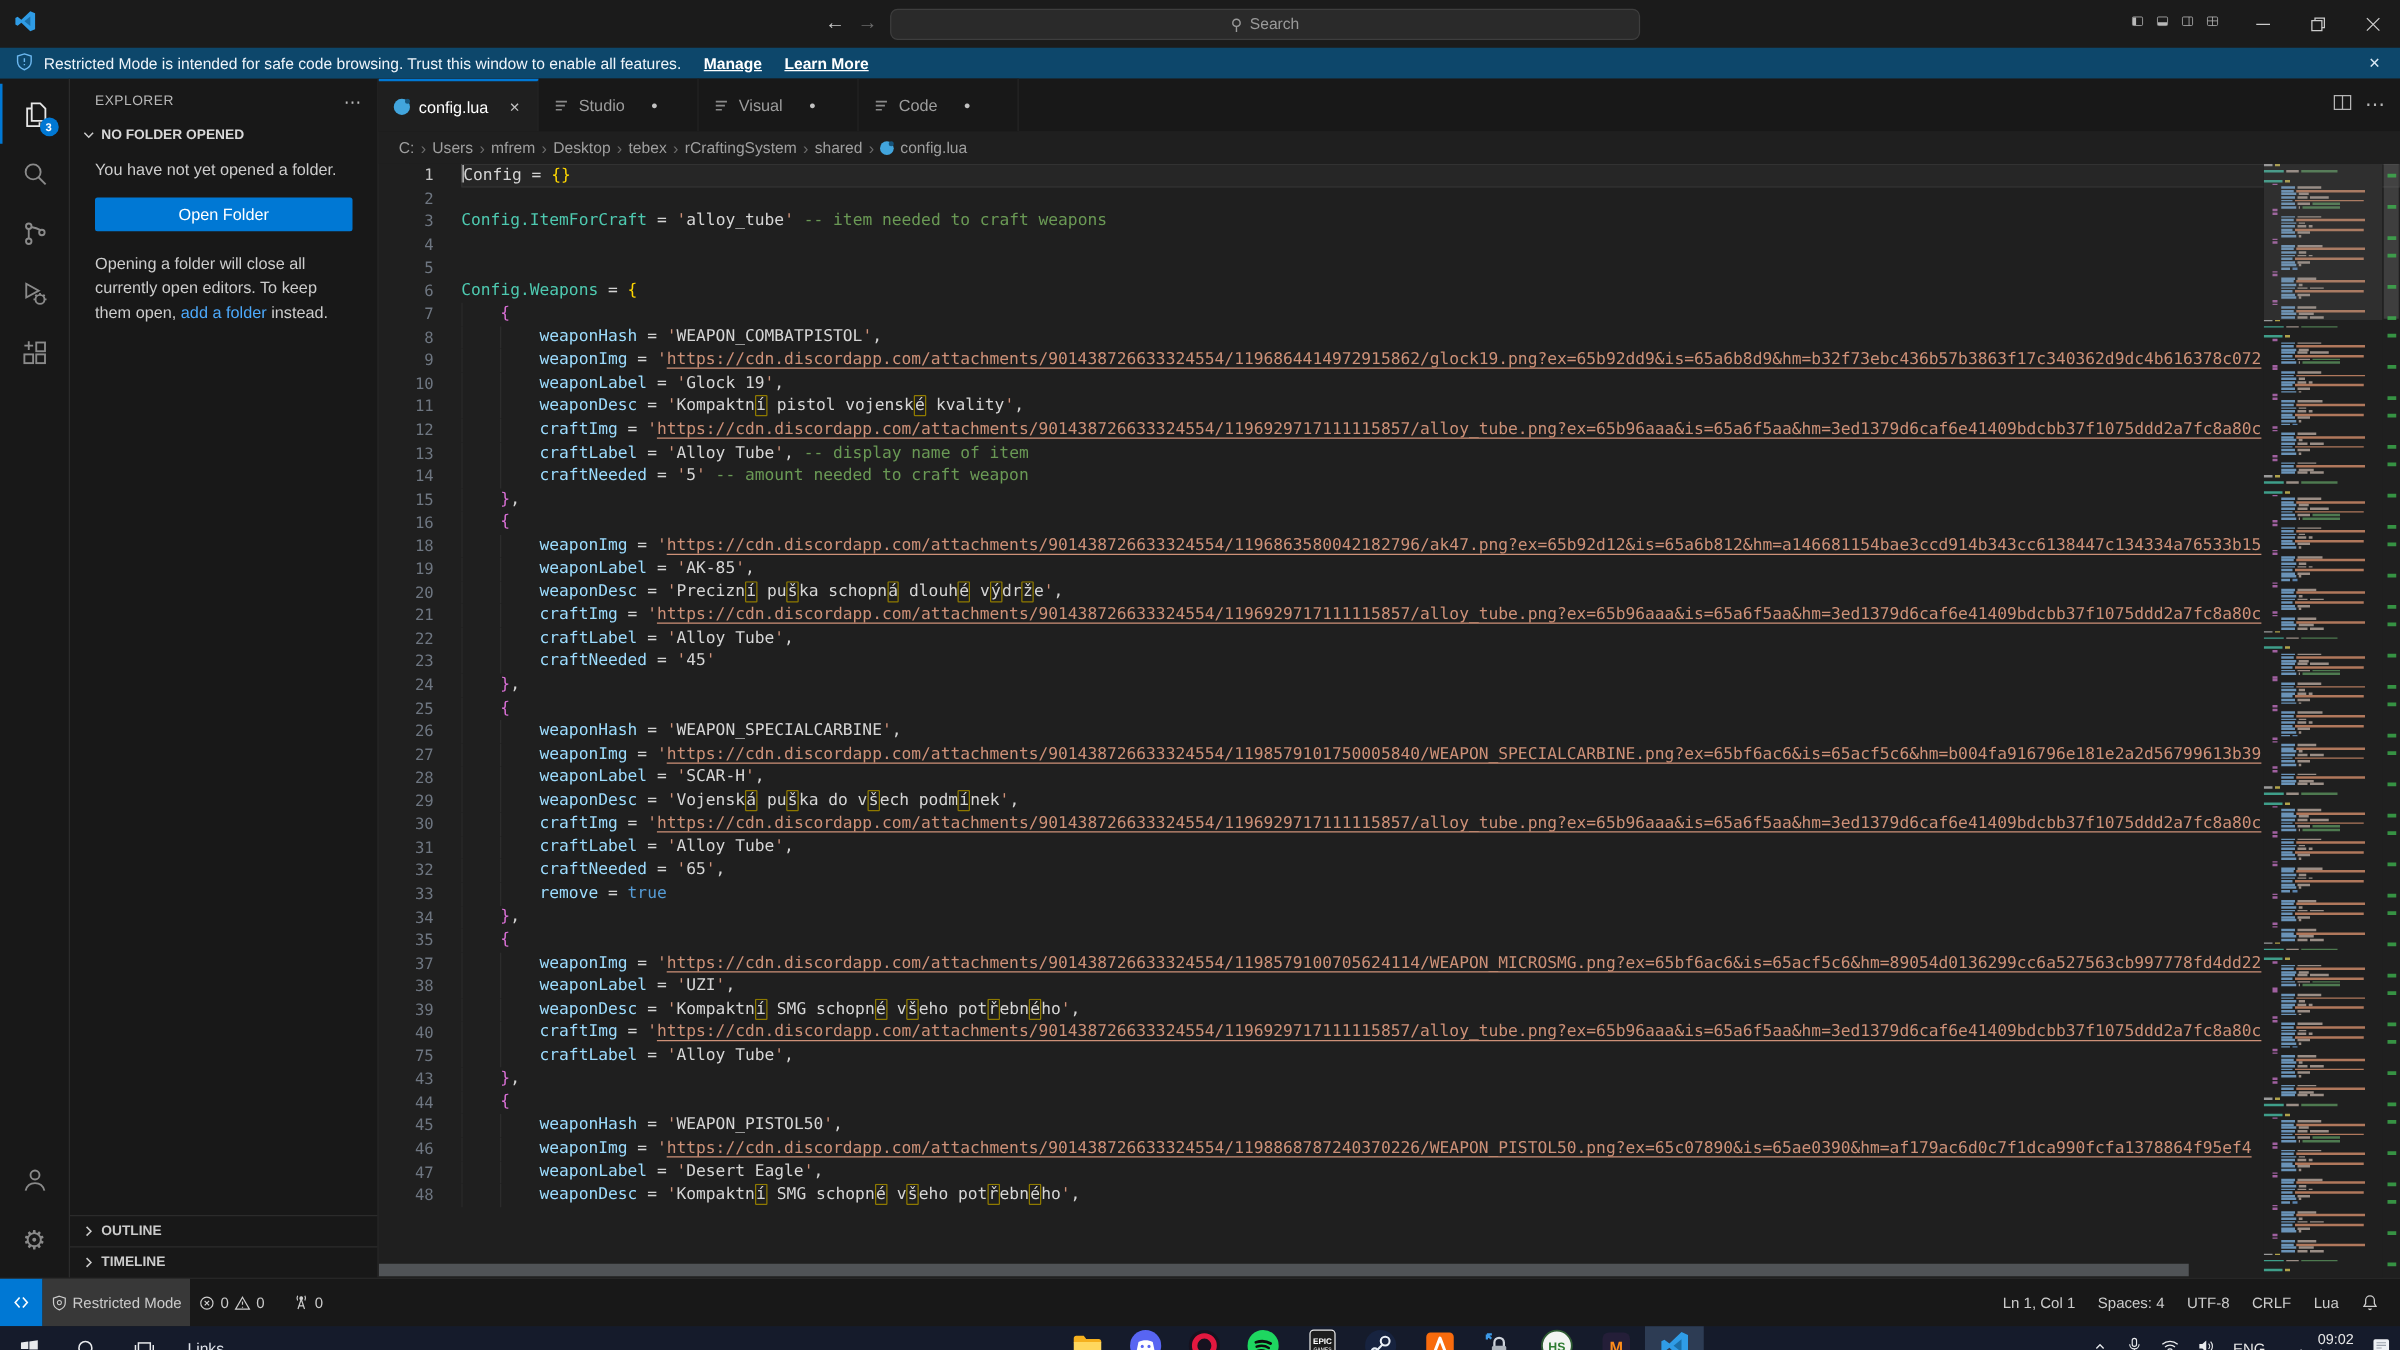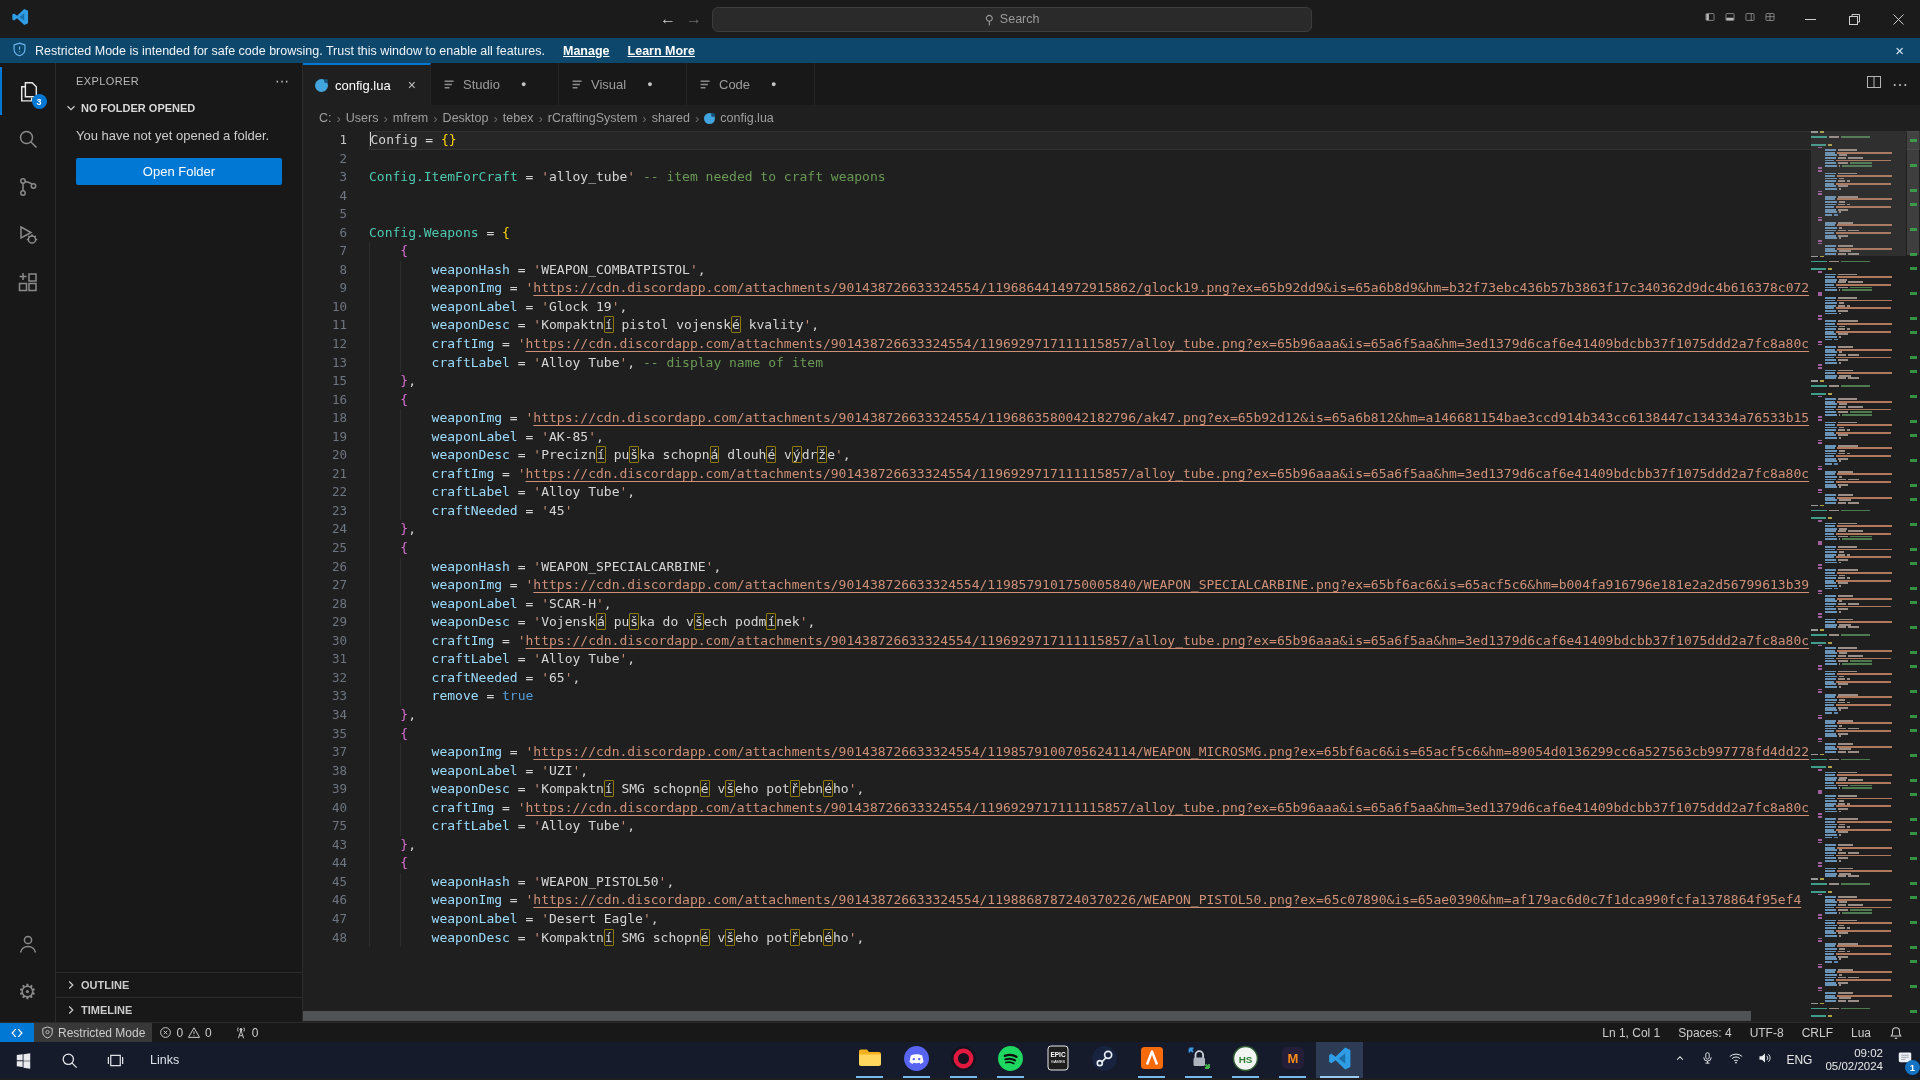--- a/index.html
+++ b/index.html
@@ -87,21 +87,21 @@
   .mini-line { height:1.8px; margin-bottom:0.8px; display:flex; gap:2px; }
   .mini-line span { height:100%; display:inline-block; }
   .mini-slider { position:absolute; top:0; left:0; width:100%; height:125px; background:rgba(140,140,140,.15); }
   .vscroll { position:absolute; top:0; right:0; width:14px; height:100%; }
   .vthumb { position:absolute; top:0; left:1px; width:12px; height:124px; background:rgba(121,121,121,.35); }
   .tick { position:absolute; right:3px; width:7px; height:2.5px; background:rgba(63,185,80,.75); }
   .hscroll { position:absolute; left:0; right:109px; bottom:0; height:12px; }
   .hthumb { position:absolute; left:0; top:1px; height:10px; width:96%; background:#505356; }
 
   
-  .statusbar { height:20px; background:#181818; border-top:1px solid #2b2b2b; display:flex; align-items:center; font-size:12px; color:#cccccc; }
+  .statusbar { height:39px; background:#181818; border-top:1px solid #2b2b2b; display:flex; align-items:center; font-size:12px; color:#cccccc; }
   .sb-item { display:flex; align-items:center; gap:4px; padding:0 7px; height:100%; }
   .sb-remote { background:#0078d4; width:34px; justify-content:center; color:#fff; }
   .sb-restricted { background:#383838; }
   .sb-right { margin-left:auto; display:flex; align-items:center; height:100%; padding-right:8px; }
   .sb-right .sb-item { padding:0 9px; }
 
   
   .taskbar { height:36px; background:#151b2b; position:relative; display:flex; align-items:center; }
   .tb-left { display:flex; align-items:center; height:100%; }
   .task-tile { width:46px; height:36px; display:flex; align-items:center; justify-content:center; position:relative; }
@@ -244,20 +244,21 @@
     </div>
     <div class="sb-section">
       <svg width="14" height="14" viewBox="0 0 16 16">
           <path d="M4 6l4 4 4-4" fill="none" stroke="#cccccc" stroke-width="1.4"></path>
         </svg>
       <span>NO FOLDER OPENED</span>
     </div>
     <div class="sb-body">
       <div>You have not yet opened a folder.</div>
       <button class="open-folder">Open Folder</button>
+      <div class="note"><span>Opening a folder will close all currently open editors. To keep them open, </span><a>add a folder</a><span> instead.</span></div>
     </div>
     <div class="sb-footer">
       <div class="sb-collapsed">
         <svg width="14" height="14" viewBox="0 0 16 16">
             <path d="M6 4l4 4-4 4" fill="none" stroke="#cccccc" stroke-width="1.4"></path>
           </svg>
         <span>OUTLINE</span>
       </div>
       <div class="sb-collapsed">
         <svg width="14" height="14" viewBox="0 0 16 16">
@@ -332,20 +333,21 @@
           <div class="code-line"><span class="gutter">4</span><span class="lc"></span></div>
           <div class="code-line"><span class="gutter">5</span><span class="lc"></span></div>
           <div class="code-line"><span class="gutter">6</span><span class="lc"><span class="t-cfg">Config.Weapons</span><span class="t-op"> = </span><span class="t-b1">{</span></span></div>
           <div class="code-line"><span class="gutter">7</span><span class="lc"><span class="guide"></span><span class="t-b2">{</span></span></div>
           <div class="code-line"><span class="gutter">8</span><span class="lc"><span class="guide"></span><span class="guide"></span><span class="t-key">weaponHash</span><span class="t-op"> = </span><span class="t-q">'</span><span class="t-str">WEAPON_COMBATPISTOL</span><span class="t-q">'</span><span class="t-op">,</span></span></div>
           <div class="code-line"><span class="gutter">9</span><span class="lc"><span class="guide"></span><span class="guide"></span><span class="t-key">weaponImg</span><span class="t-op"> = </span><span class="t-q">'</span><span class="t-url">https://cdn.discordapp.com/attachments/901438726633324554/1196864414972915862/glock19.png?ex=65b92dd9&amp;is=65a6b8d9&amp;hm=b32f73ebc436b57b3863f17c340362d9dc4b616378c072</span></span></div>
           <div class="code-line"><span class="gutter">10</span><span class="lc"><span class="guide"></span><span class="guide"></span><span class="t-key">weaponLabel</span><span class="t-op"> = </span><span class="t-q">'</span><span class="t-str">Glock 19</span><span class="t-q">'</span><span class="t-op">,</span></span></div>
           <div class="code-line"><span class="gutter">11</span><span class="lc"><span class="guide"></span><span class="guide"></span><span class="t-key">weaponDesc</span><span class="t-op"> = </span><span class="t-q">'</span><span class="t-str">Kompaktn</span><span class="t-bx">í</span><span class="t-str"> pistol vojensk</span><span class="t-bx">é</span><span class="t-str"> kvality</span><span class="t-q">'</span><span class="t-op">,</span></span></div>
           <div class="code-line"><span class="gutter">12</span><span class="lc"><span class="guide"></span><span class="guide"></span><span class="t-key">craftImg</span><span class="t-op"> = </span><span class="t-q">'</span><span class="t-url">https://cdn.discordapp.com/attachments/901438726633324554/1196929717111115857/alloy_tube.png?ex=65b96aaa&amp;is=65a6f5aa&amp;hm=3ed1379d6caf6e41409bdcbb37f1075ddd2a7fc8a80c</span></span></div>
           <div class="code-line"><span class="gutter">13</span><span class="lc"><span class="guide"></span><span class="guide"></span><span class="t-key">craftLabel</span><span class="t-op"> = </span><span class="t-q">'</span><span class="t-str">Alloy Tube</span><span class="t-q">'</span><span class="t-op">,</span><span class="t-cm"> -- display name of item</span></span></div>
+          <div class="code-line"><span class="gutter">14</span><span class="lc"><span class="guide"></span><span class="guide"></span><span class="t-key">craftNeeded</span><span class="t-op"> = </span><span class="t-q">'</span><span class="t-str">5</span><span class="t-q">'</span><span class="t-cm"> -- amount needed to craft weapon</span></span></div>
           <div class="code-line"><span class="gutter">15</span><span class="lc"><span class="guide"></span><span class="t-b2">}</span><span class="t-op">,</span></span></div>
           <div class="code-line"><span class="gutter">16</span><span class="lc"><span class="guide"></span><span class="t-b2">{</span></span></div>
           <div class="code-line"><span class="gutter">18</span><span class="lc"><span class="guide"></span><span class="guide"></span><span class="t-key">weaponImg</span><span class="t-op"> = </span><span class="t-q">'</span><span class="t-url">https://cdn.discordapp.com/attachments/901438726633324554/1196863580042182796/ak47.png?ex=65b92d12&amp;is=65a6b812&amp;hm=a146681154bae3ccd914b343cc6138447c134334a76533b15</span></span></div>
           <div class="code-line"><span class="gutter">19</span><span class="lc"><span class="guide"></span><span class="guide"></span><span class="t-key">weaponLabel</span><span class="t-op"> = </span><span class="t-q">'</span><span class="t-str">AK-85</span><span class="t-q">'</span><span class="t-op">,</span></span></div>
           <div class="code-line"><span class="gutter">20</span><span class="lc"><span class="guide"></span><span class="guide"></span><span class="t-key">weaponDesc</span><span class="t-op"> = </span><span class="t-q">'</span><span class="t-str">Precizn</span><span class="t-bx">í</span><span class="t-str"> pu</span><span class="t-bx">š</span><span class="t-str">ka schopn</span><span class="t-bx">á</span><span class="t-str"> dlouh</span><span class="t-bx">é</span><span class="t-str"> v</span><span class="t-bx">ý</span><span class="t-str">dr</span><span class="t-bx">ž</span><span class="t-str">e</span><span class="t-q">'</span><span class="t-op">,</span></span></div>
           <div class="code-line"><span class="gutter">21</span><span class="lc"><span class="guide"></span><span class="guide"></span><span class="t-key">craftImg</span><span class="t-op"> = </span><span class="t-q">'</span><span class="t-url">https://cdn.discordapp.com/attachments/901438726633324554/1196929717111115857/alloy_tube.png?ex=65b96aaa&amp;is=65a6f5aa&amp;hm=3ed1379d6caf6e41409bdcbb37f1075ddd2a7fc8a80c</span></span></div>
           <div class="code-line"><span class="gutter">22</span><span class="lc"><span class="guide"></span><span class="guide"></span><span class="t-key">craftLabel</span><span class="t-op"> = </span><span class="t-q">'</span><span class="t-str">Alloy Tube</span><span class="t-q">'</span><span class="t-op">,</span></span></div>
           <div class="code-line"><span class="gutter">23</span><span class="lc"><span class="guide"></span><span class="guide"></span><span class="t-key">craftNeeded</span><span class="t-op"> = </span><span class="t-q">'</span><span class="t-str">45</span><span class="t-q">'</span></span></div>
           <div class="code-line"><span class="gutter">24</span><span class="lc"><span class="guide"></span><span class="t-b2">}</span><span class="t-op">,</span></span></div>
           <div class="code-line"><span class="gutter">25</span><span class="lc"><span class="guide"></span><span class="t-b2">{</span></span></div>

